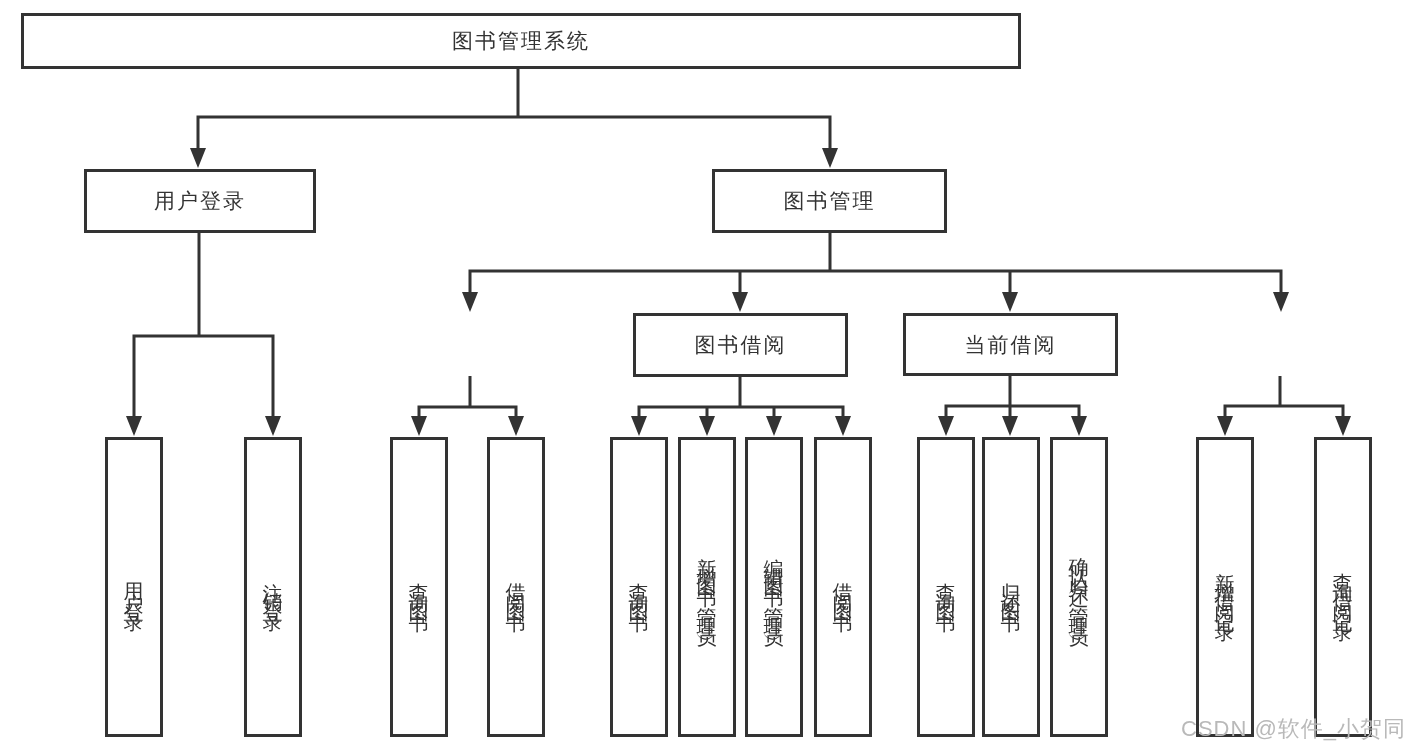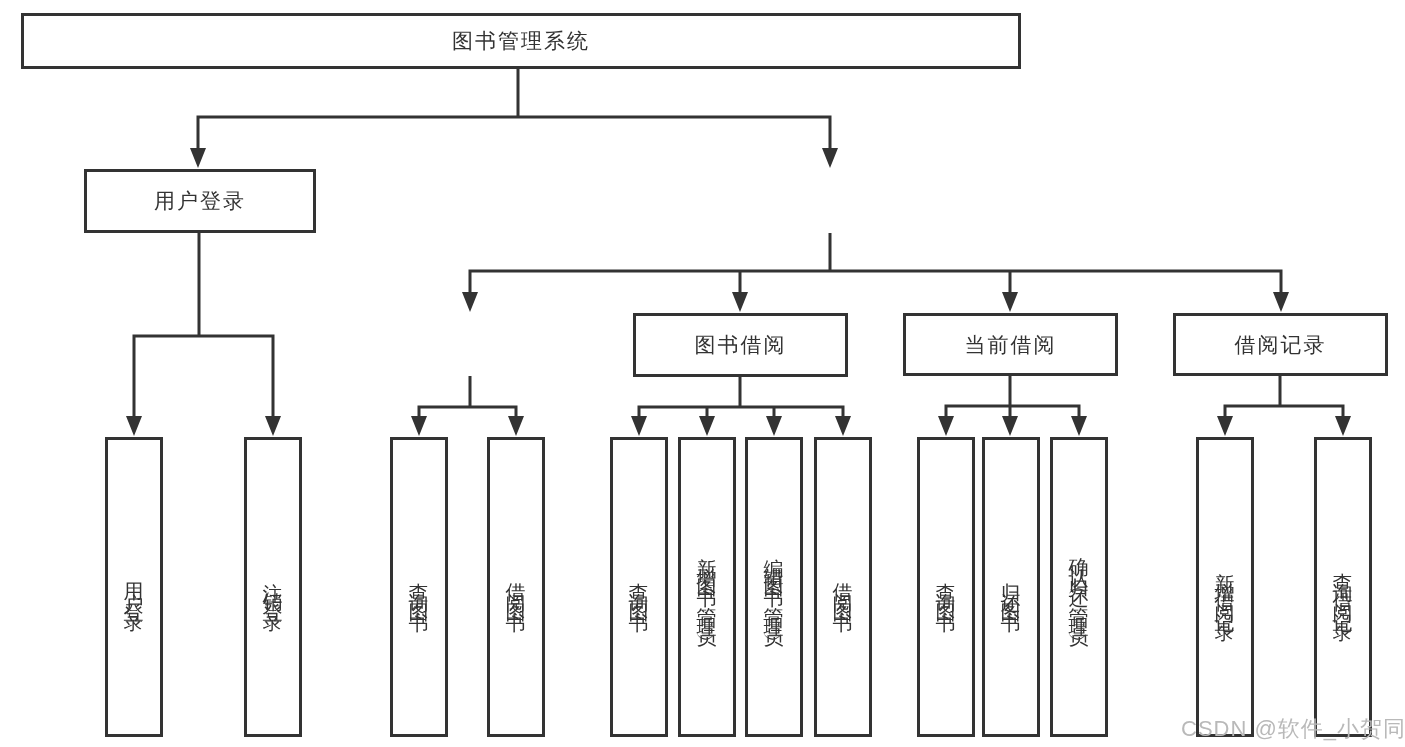--- a/index.html
+++ b/index.html
@@ -99,24 +99,24 @@
     <path class="cline" d="M1010 376 V407.5 M944.5 406 H1080.5 M946 406 V420 M1010 406 V420 M1079 406 V420"></path>
     <path class="chead" d="M946 436 L938 416 L954 416 Z M1010 436 L1002 416 L1018 416 Z M1079 436 L1071 416 L1087 416 Z"></path>
 
     <path class="cline" d="M1280 376 V407.5 M1223.5 406 H1344.5 M1225 406 V420 M1343 406 V420"></path>
     <path class="chead" d="M1225 436 L1217 416 L1233 416 Z M1343 436 L1335 416 L1351 416 Z"></path>
   </svg>
 
   <div class="node n-root">图书管理系统</div>
 
   <div class="node n-user-login">用户登录</div>
+  <div class="node n-book-mgmt">图书管理</div>
 
   <div class="node n-current">当前借阅</div>
   <div class="node n-book-borrow">图书借阅</div>
-  <div class="node n-records">借阅记录</div>
 
   <div class="node leaf lf l-user-login">用户登录</div>
   <div class="node leaf lf l-logout">注销登录</div>
 
   <div class="node leaf lf l-query-1">查询图书</div>
   <div class="node leaf lf l-borrow-1">借阅图书</div>
 
   <div class="node leaf lf l-query-2">查询图书</div>
   <div class="node leaf lf l-add-book">新增图书（管理员）</div>
   <div class="node leaf lf l-edit-book">编辑图书（管理员）</div>

